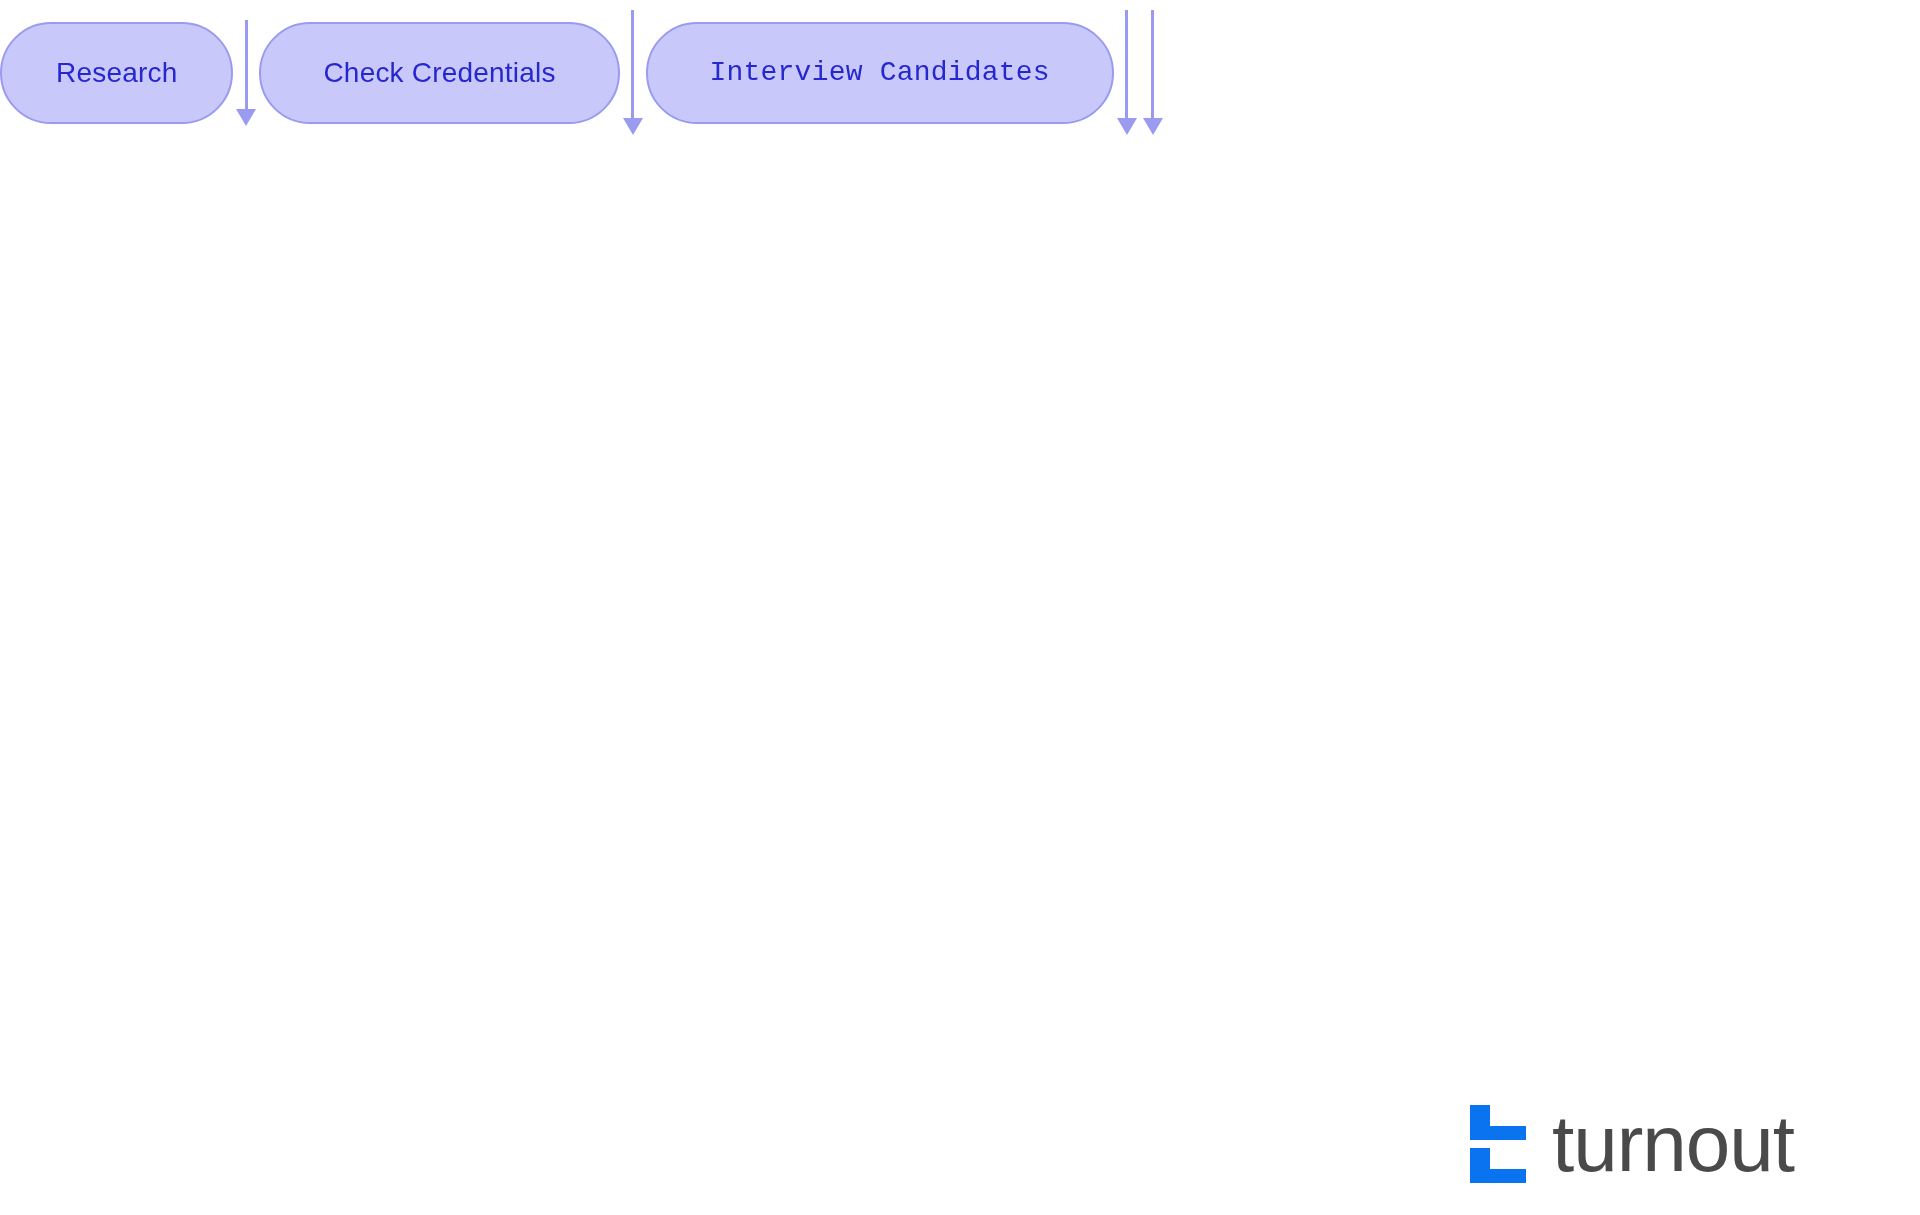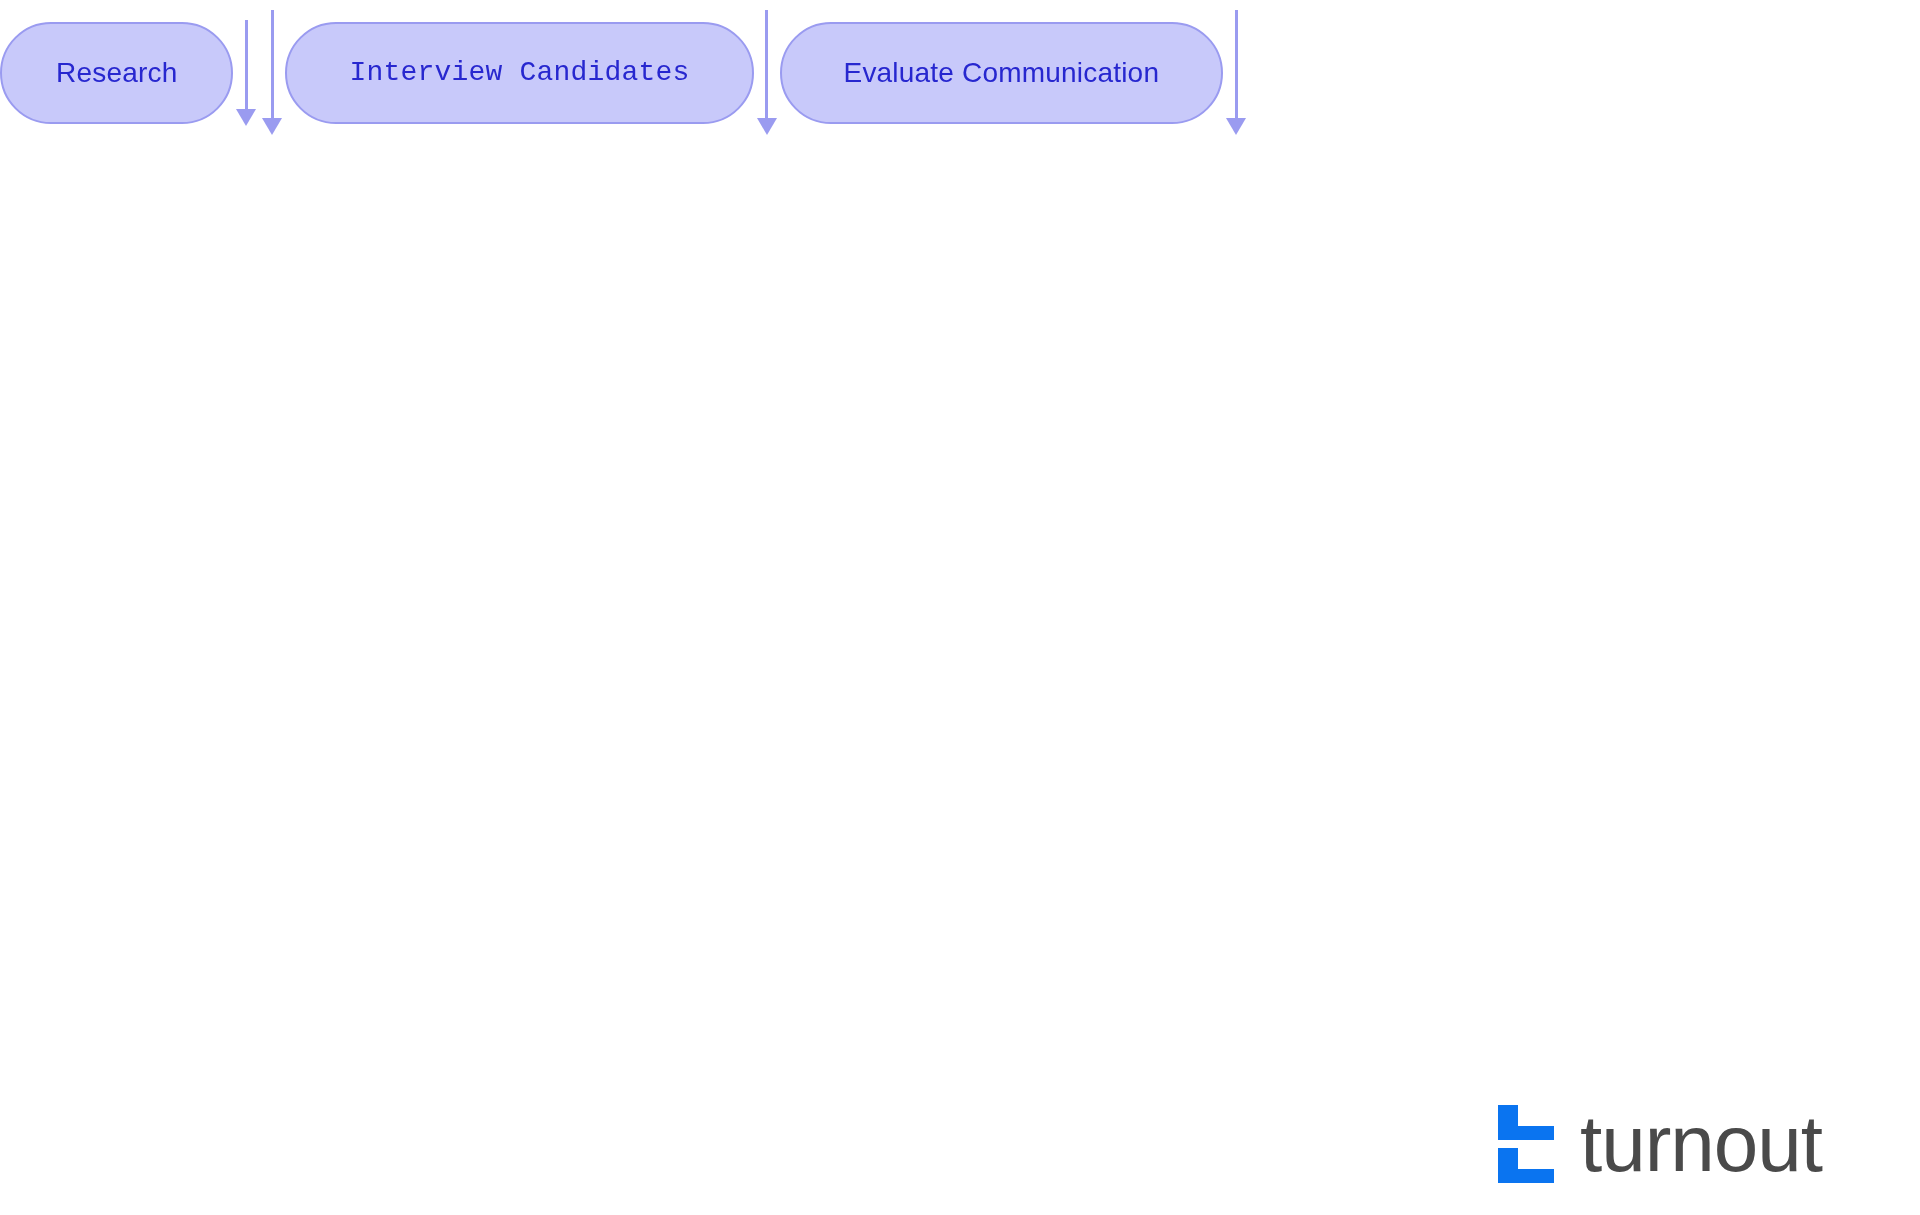--- a/index.html
+++ b/index.html
@@ -96,21 +96,20 @@
   .connector.c1 .stem { height: 108px; }
   .connector.c2 .stem { height: 108px; }
   .connector.c3 .stem { height: 108px; }
 
   
   .brand {
     position: absolute;
     display: flex;
     align-items: center;
     gap: 26px;
-    margin-left: 28px;
   }
   .brand-mark {
     width: 56px;
     height: 78px;
     position: relative;
     flex: 0 0 auto;
   }
   .brand-mark .hook {
     position: absolute;
     left: 0;
@@ -141,38 +140,38 @@
 
     <div class="node n0">
       <span class="node-label">Research</span>
     </div>
 
     <div class="connector c0">
       <div class="stem"></div>
       <div class="head"></div>
     </div>
 
+    <div class="node n1">
+      <span class="node-label">Check Credentials</span>
+    </div>
 
     <div class="connector c1">
       <div class="stem"></div>
       <div class="head"></div>
     </div>
 
     <div class="node n2">
       <span class="node-label">Interview Candidates</span>
     </div>
 
     <div class="connector c2">
       <div class="stem"></div>
       <div class="head"></div>
     </div>
 
-    <div class="node n3">
-      <span class="node-label">Evaluate Communication</span>
-    </div>
 
     <div class="connector c3">
       <div class="stem"></div>
       <div class="head"></div>
     </div>
 
 
   </div>
 
   <div class="brand" style="left:1470px; top:1104px;">

